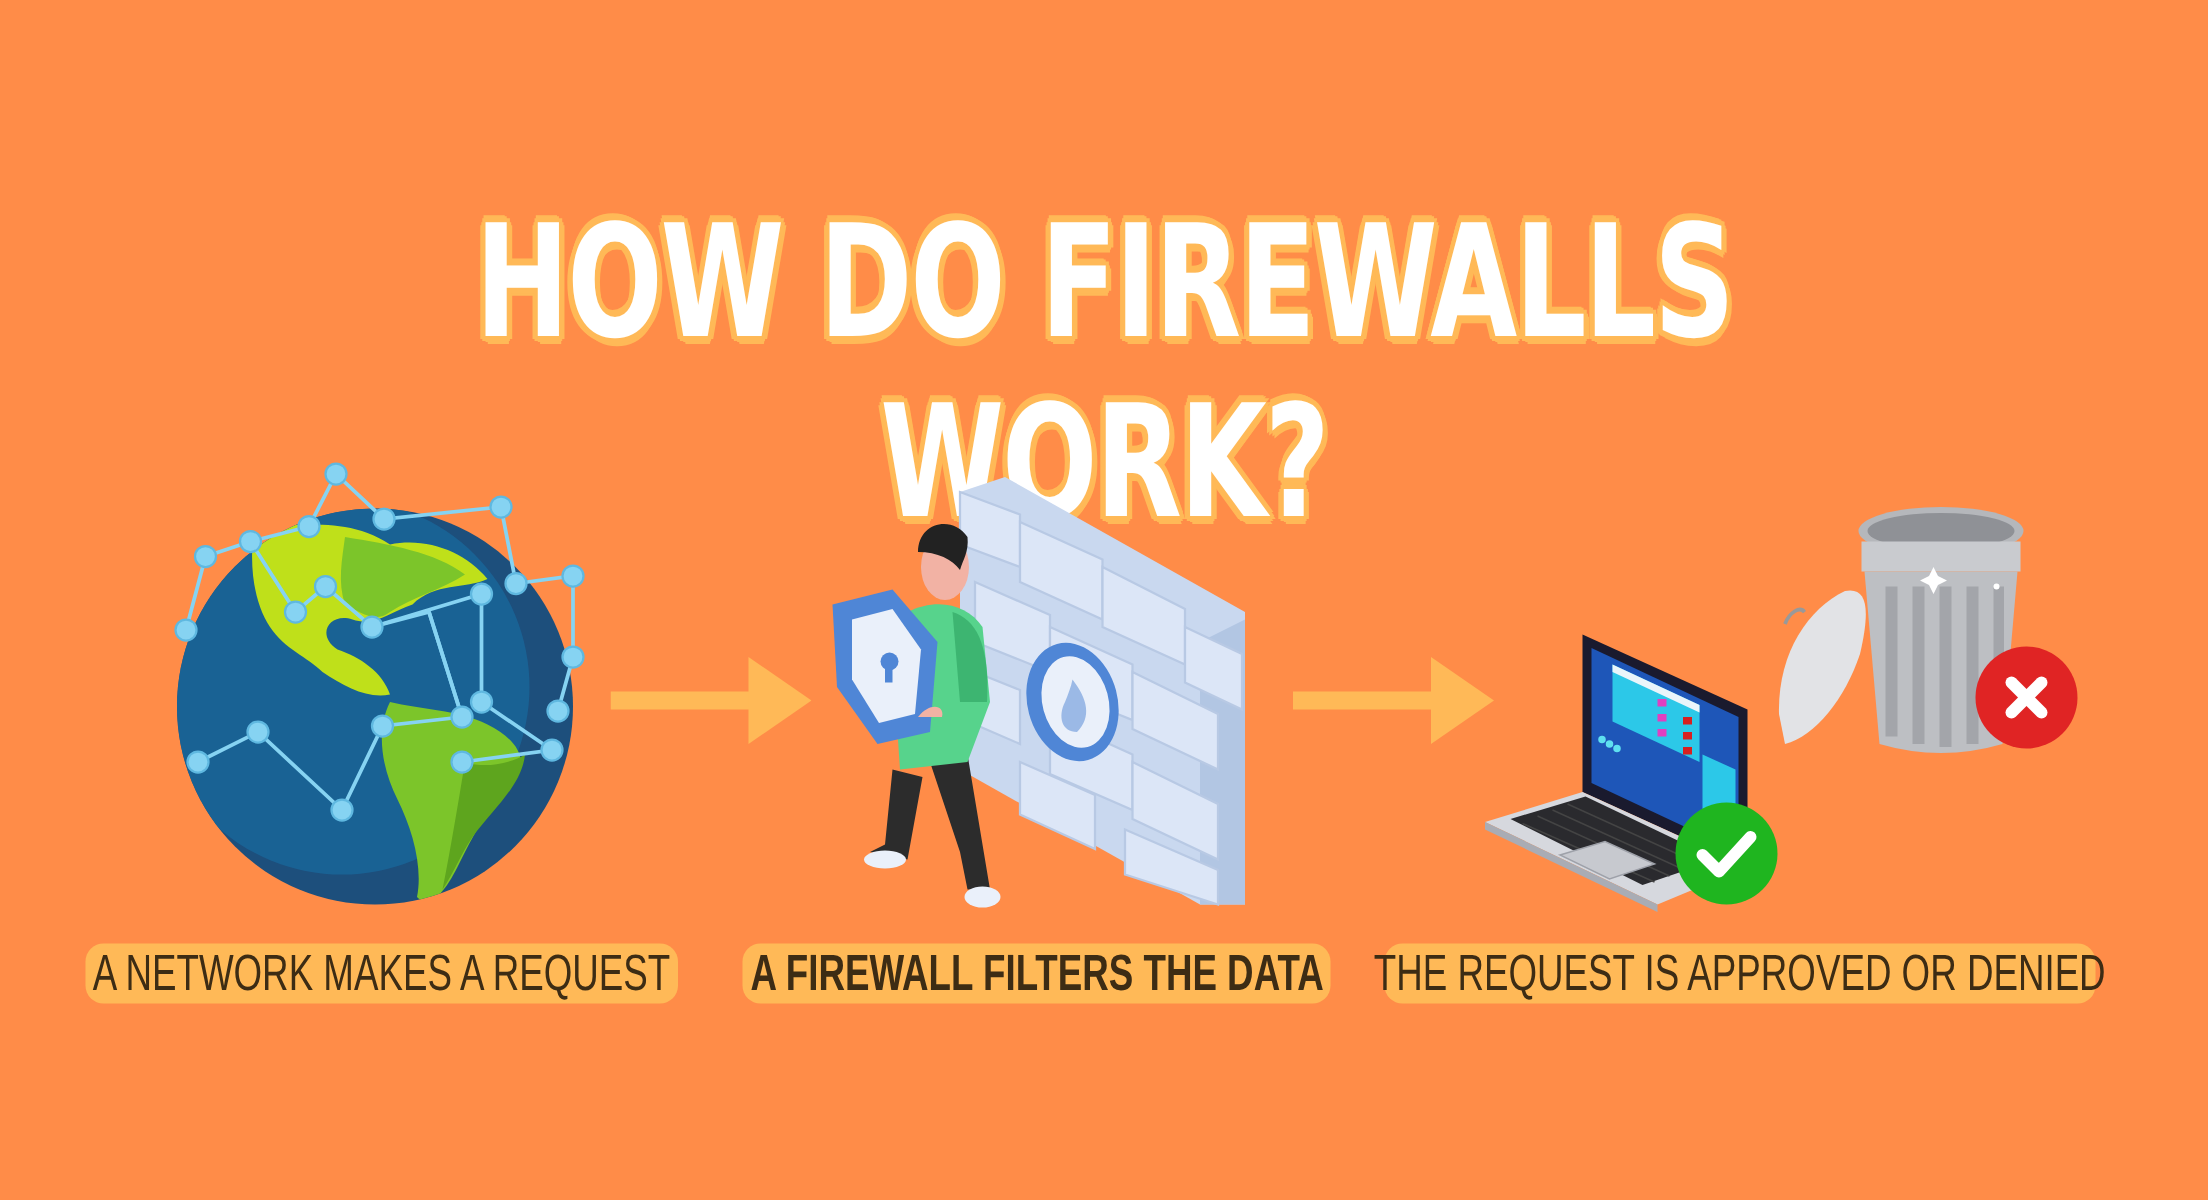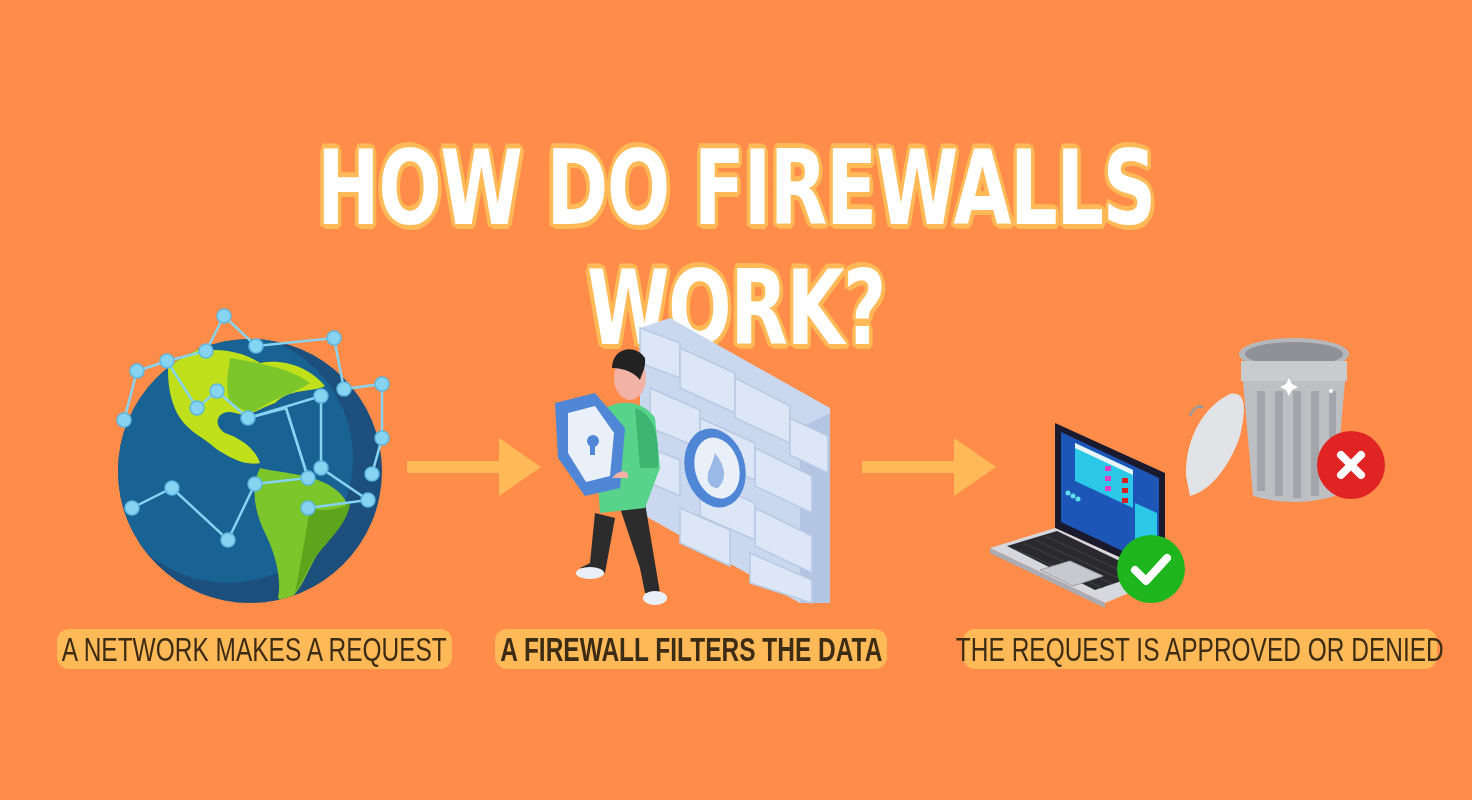--- a/index.html
+++ b/index.html
@@ -208,15 +208,15 @@
       <line x1="45" y1="25" x2="25" y2="45"></line>
   </g>
 </svg>
 
 <div class="label" style="left:57px; width:395px;">
   <span>A NETWORK MAKES A REQUEST</span>
 </div>
 <div class="label" style="left:495px; width:392px;font-weight:bold;">
   <span>A FIREWALL FILTERS THE DATA</span>
 </div>
-<div class="label" style="left:963px; width:474px;">
+<div class="label" style="left:923px; width:474px;">
   <span>THE REQUEST IS APPROVED OR DENIED</span>
 </div>
 
 </body></html>

